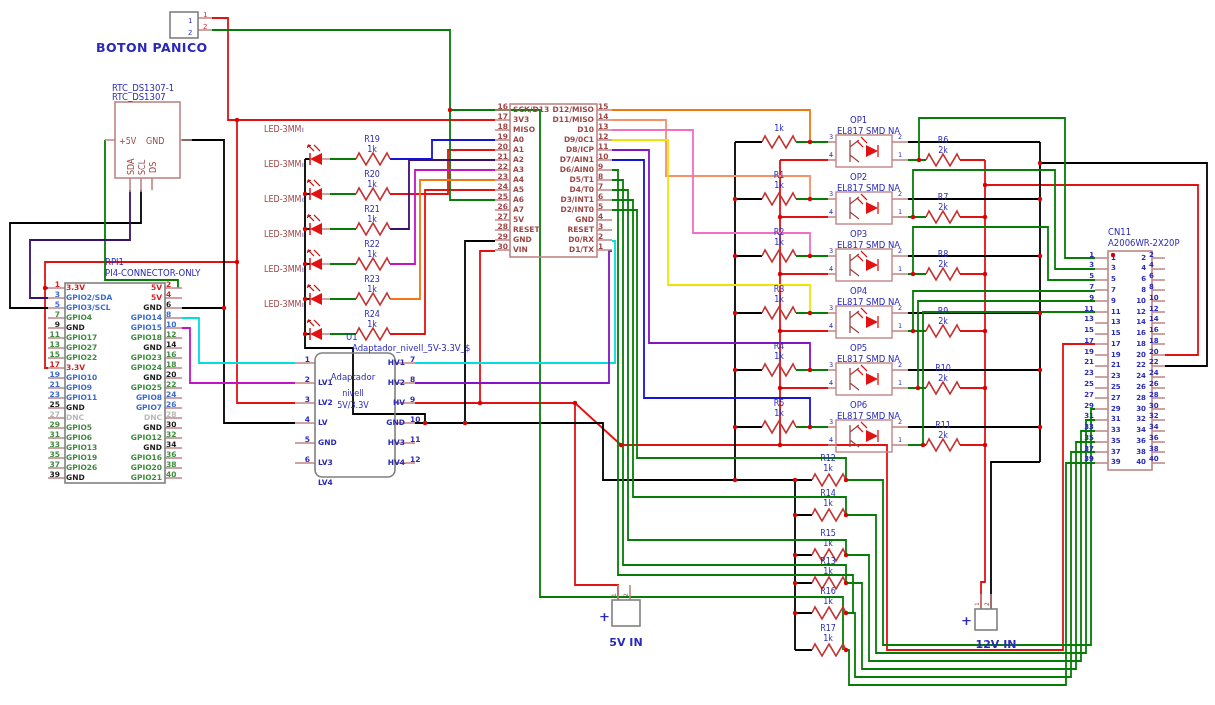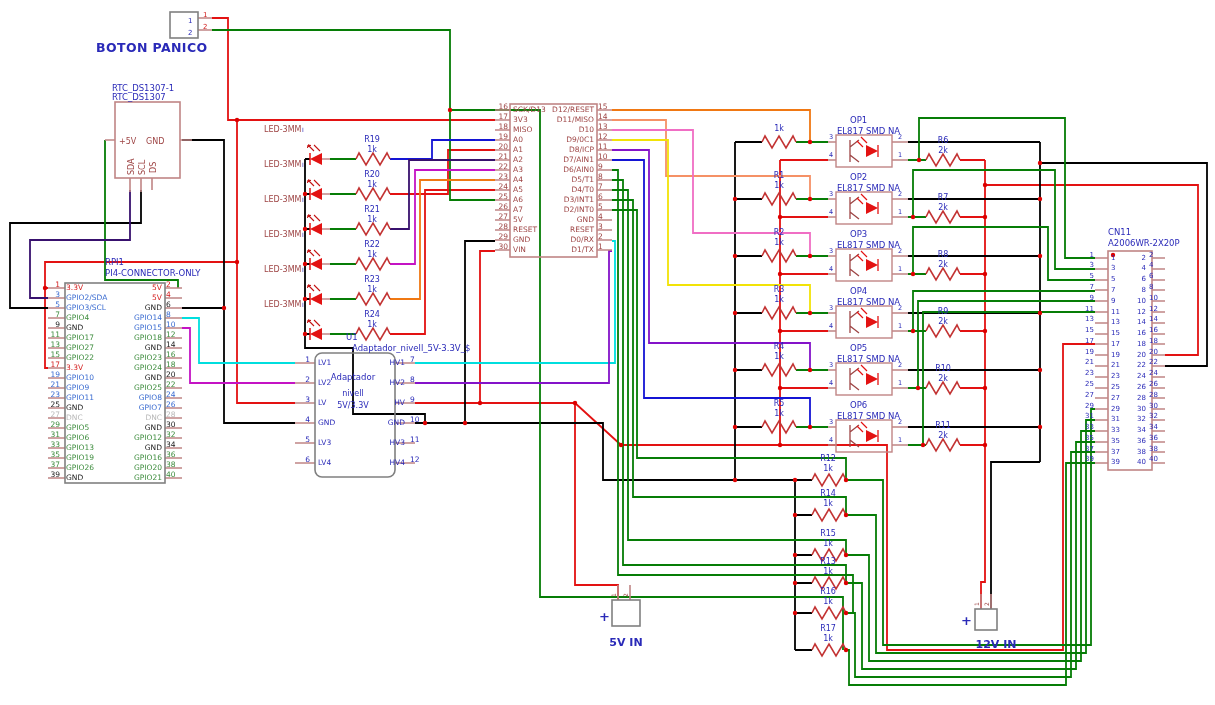--- a/index.html
+++ b/index.html
@@ -12,21 +12,21 @@
   .t-dk{fill:#9e4545;}
   .t-red{fill:#d42020;}
   .t-title{fill:#2a2ab8;font-size:12.5px;font-weight:600;letter-spacing:.4px;}
   .t-pwr{fill:#2a2ab8;font-size:11px;font-weight:600;}
   .t-ref{font-size:8.5px;}
   .t-val{font-size:8px;}
   .t-pin{font-size:7px;}
   .t-tiny{font-size:6px;}
   .mid{text-anchor:middle;}
   
-  .grid{position:absolute;display:grid;}
+  .grid{position:absolute;display:grid;font-weight:bold;}
   .grid span{display:block;white-space:nowrap;overflow:visible;font-size:7.5px;line-height:inherit;}
   .row{display:contents;}
   .pnum{transform:translateY(-3px);font-size:7px;}
   .ra{text-align:right;}
   [data-c="red"]{color:#d42020;}
   [data-c="blue"]{color:#3a6bd0;}
   [data-c="green"]{color:#3d8c3d;}
   [data-c="black"]{color:#1a1a1a;}
   [data-c="gray"]{color:#b8b8b8;}
   .dkt span{color:#9e4545;}
@@ -36,21 +36,21 @@
   #rpi-left .lbl{padding-left:6px;}
   #rpi-right{left:100px;top:283px;grid-template-columns:62px 18px;grid-auto-rows:10px;line-height:10px;}
   #rpi-right .num{padding-left:4px;}
   
   #ard-left{left:468px;top:105px;grid-template-columns:40px 60px;grid-auto-rows:10px;line-height:10px;}
   #ard-left .lbl{padding-left:5px;}
   #ard-right{left:540px;top:105px;grid-template-columns:54px 18px;grid-auto-rows:10px;line-height:10px;}
   #ard-right .num{padding-left:4px;}
   
   #u1-left{left:294px;top:353px;grid-template-columns:16px 36px;grid-auto-rows:20px;line-height:20px;}
-  #u1-left .lbl{padding-left:8px;}
+  #u1-left .lbl{padding-left:8px;margin-top:20px;}
   #u1-right{left:371px;top:353px;grid-template-columns:34px 18px;grid-auto-rows:20px;line-height:20px;}
   #u1-right .num{padding-left:5px;}
   
   #cn-grid{left:1078px;top:252.6px;grid-template-columns:16px 34px 18px 16px;grid-auto-rows:10.79px;line-height:10.79px;}
   #cn-grid span{font-size:7px;}
   #cn-grid .i1{padding-left:17px;}
   #cn-grid .o2{padding-left:3px;}
 </style>
 </head>
 <body>
@@ -673,21 +673,21 @@
   </div>
       <div class="row">
     <span class="pnum ra">30</span>
     <span class="lbl">VIN</span>
   </div>
     </div>
 
 <div id="ard-right" class="grid dkt">
 
 <div class="row">
-    <span class="lbl ra">D12/RESET</span>
+    <span class="lbl ra">D12/MISO</span>
     <span class="pnum num">15</span>
   </div>
       <div class="row">
     <span class="lbl ra">D11/MISO</span>
     <span class="pnum num">14</span>
   </div>
       <div class="row">
     <span class="lbl ra">D10</span>
     <span class="pnum num">13</span>
   </div>

